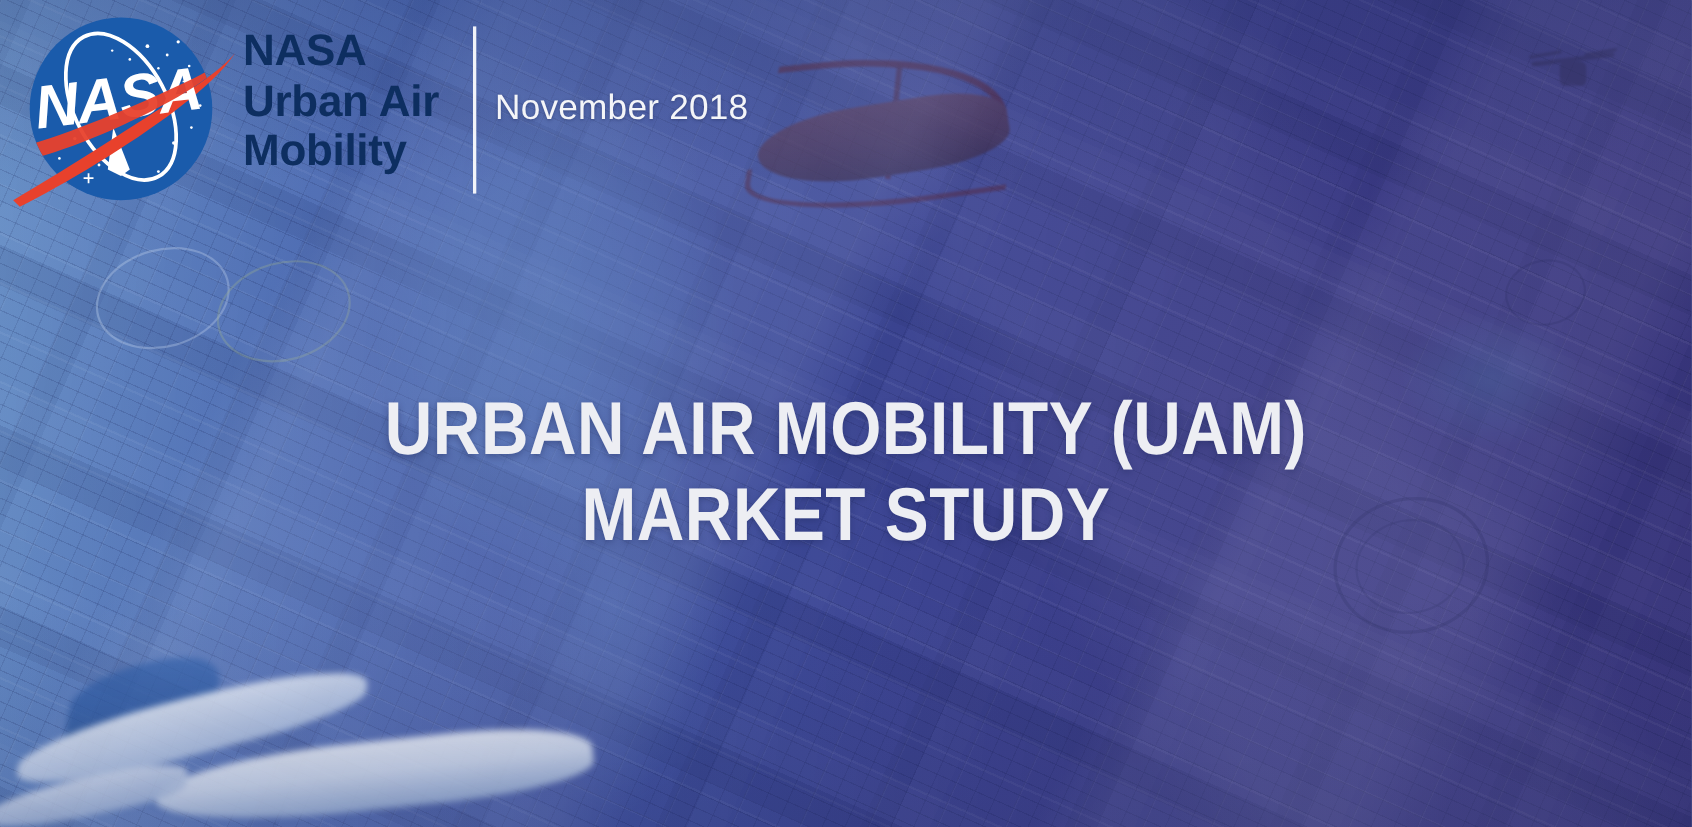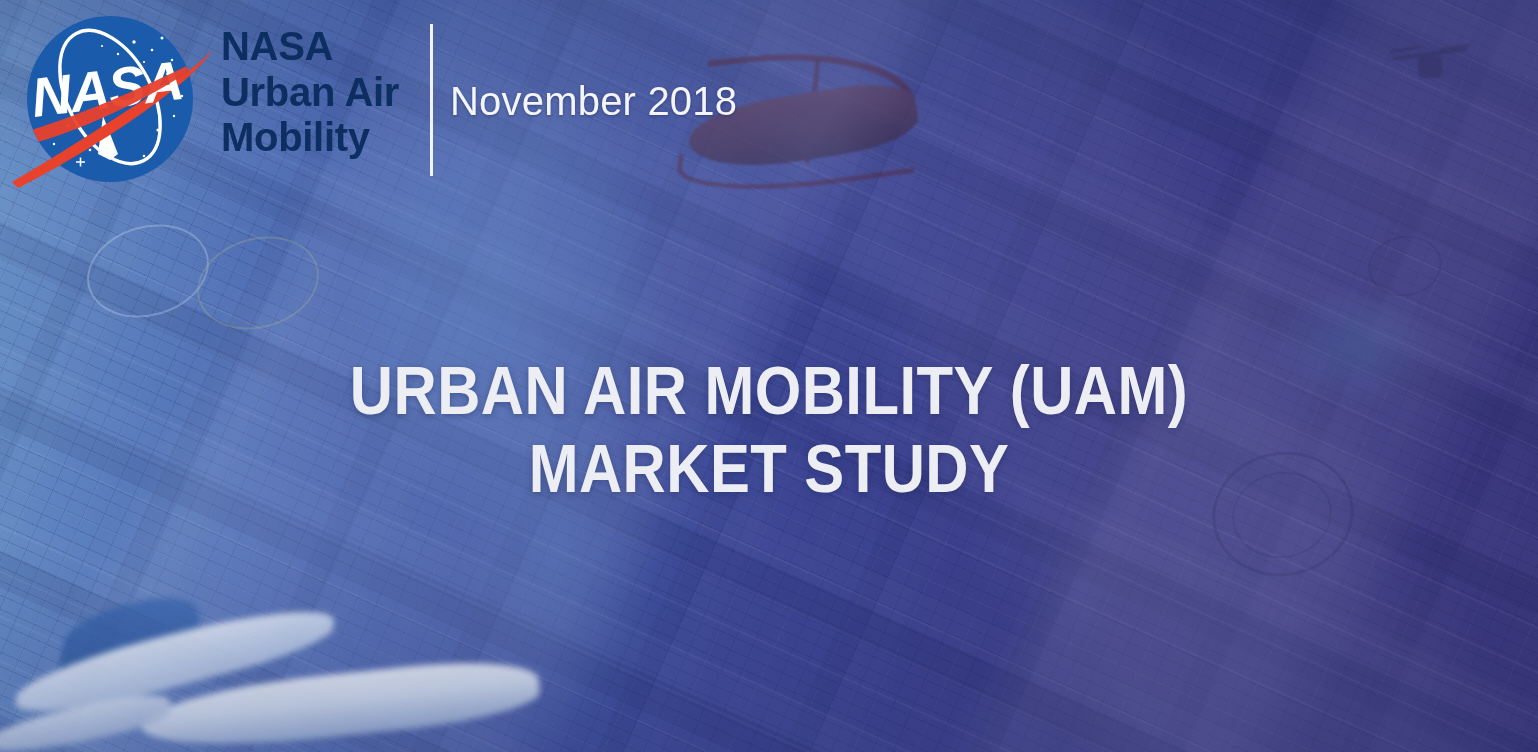--- a/index.html
+++ b/index.html
@@ -213,21 +213,21 @@
     height: 152px;
     background: #ffffff;
     opacity: .92;
   }
 
   #header-date {
     position: absolute;
     left: 450px;
     top: 79px;
     color: #f4f5f8;
-    font-size: 40px;
+    font-size: 32px;
     font-weight: normal;
     letter-spacing: .2px;
     text-shadow: 0 1px 3px rgba(25,35,85,.45);
   }
 
   
   #main-title {
     position: absolute;
     left: 0;
     right: 0;

